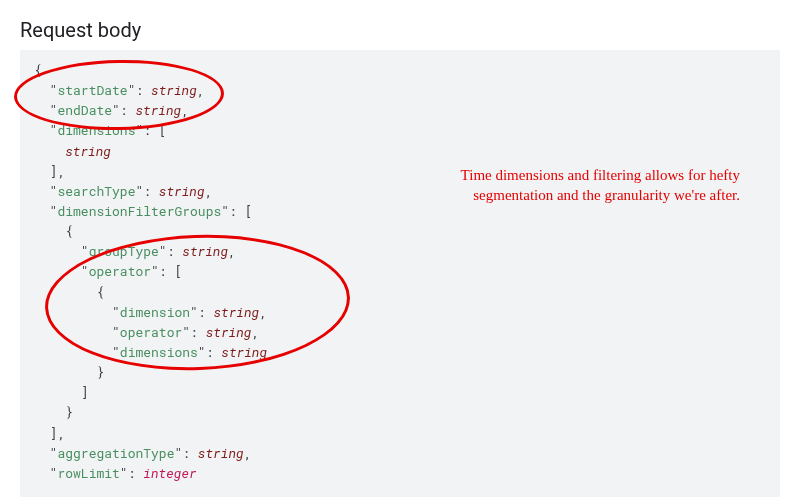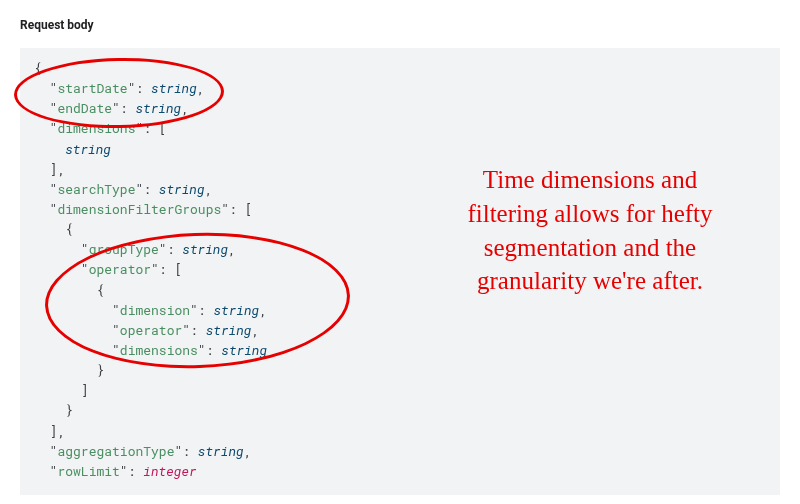--- a/index.html
+++ b/index.html
@@ -6,54 +6,54 @@
     body {
       font-family: 'Roboto', 'Helvetica Neue', Arial, sans-serif;
       background: #fff;
       width: 800px;
       height: 504px;
       overflow: hidden;
       position: relative;
     }
     .container { padding: 18px 20px 0 20px; }
     h2 {
-      font-size: 12px;
-      font-weight: 700;
+      font-size: 20px;
+      font-weight: 400;
       color: #202124;
-      margin-bottom: 16px;
+      margin-bottom: 8px;
     }
     .intro {
       font-size: 13px;
       color: #3c4043;
       margin-bottom: 14px;
     }
     .codeblock {
       position: relative;
       background: #f1f3f4;
       border-radius: 0;
       padding: 10px 14px 14px 14px;
       font-family: 'Roboto Mono', Menlo, Consolas, monospace;
       font-size: 13px;
       line-height: 1.55;
       color: #3c4043;
     }
     .line { white-space: pre; }
     .key { color: #4a8f61; }   
-    .type { color: #0c4a6e; font-style: italic; text-align: right; } 
+    .type { color: #7f1d1d; font-style: italic; text-align: right; } 
     .type-int { color: #c2185b; font-style: italic; } 
     .punc { color: #3c4043; }
     .annotation {
       position: absolute;
       right: 40px;
       top: 115px;
       width: 300px;
-      text-align: center;
+      text-align: right;
       color: #e60000;
       font-family: 'Comic Sans MS', 'Segoe Script', 'Segoe UI', cursive;
-      font-size: 25px;
+      font-size: 15px;
       line-height: 1.35;
       font-weight: 500;
     }
     
     .ellipse {
       position: absolute;
       border: 3px solid #e60000;
       border-radius: 50%;
       pointer-events: none;
     }

